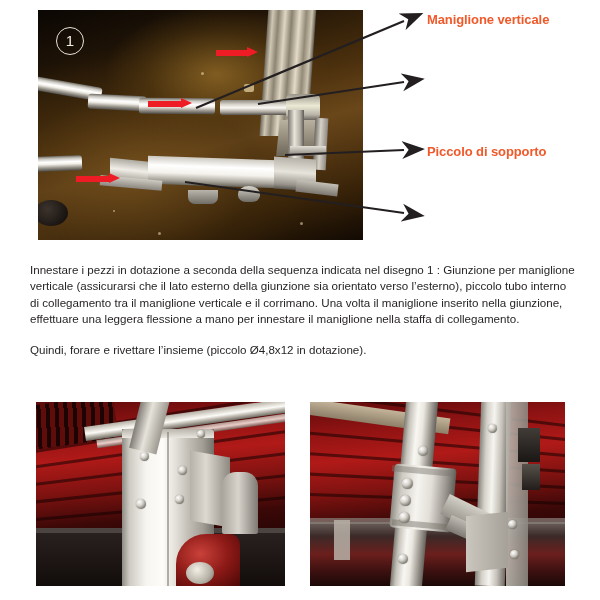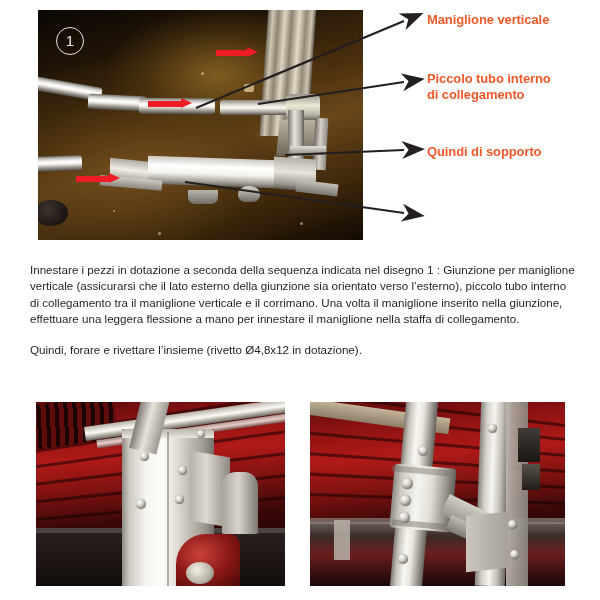--- a/index.html
+++ b/index.html
@@ -180,27 +180,25 @@
         <path d="M0,0.2 L11,4.5 L0,8.8 L3.2,4.5 Z" fill="#231f20"></path>
       </marker>
     </defs>
     <path d="M196,108 L404,21" stroke="#231f20" stroke-width="2.1" fill="none" marker-end="url(#ah)"></path>
     <path d="M258,104 L404,82" stroke="#231f20" stroke-width="2.1" fill="none" marker-end="url(#ah)"></path>
     <path d="M285,155 L404,150" stroke="#231f20" stroke-width="2.1" fill="none" marker-end="url(#ah)"></path>
     <path d="M185,182 L404,213" stroke="#231f20" stroke-width="2.1" fill="none" marker-end="url(#ah)"></path>
   </svg>
 
   <div class="label" style="left:427px;top:12px;">Maniglione verticale</div>
-  <div class="label" style="left:427px;top:71px;">Piccolo tubo interno
-di collegamento</div>
-  <div class="label" style="left:427px;top:144px;">Quindi di sopporto</div>
+  <div class="label" style="left:427px;top:144px;">Piccolo di sopporto</div>
 
   <div class="body-text">
     <p>Innestare i pezzi in dotazione a seconda della sequenza indicata nel disegno 1 : Giunzione per maniglione verticale (assicurarsi che il lato esterno della giunzione sia orientato verso l’esterno), piccolo tubo interno di collegamento tra il maniglione verticale e il corrimano. Una volta il maniglione inserito nella giunzione, effettuare una leggera flessione a mano per innestare il maniglione nella staffa di collegamento.</p>
-    <p>Quindi, forare e rivettare l’insieme (rivetto Ø4,8x12 in dotazione).</p>
+    <p>Quindi, forare e rivettare l’insieme (piccolo Ø4,8x12 in dotazione).</p>
   </div>
 
   <div class="ph ph-left">
     <div class="ceiling"></div>
     <div class="slat" style="top:10px;transform:rotate(-9deg);"></div>
     <div class="slat" style="top:26px;transform:rotate(-9deg);"></div>
     <div class="slat" style="top:44px;transform:rotate(-8deg);"></div>
     <div class="slat" style="top:64px;transform:rotate(-7deg);"></div>
     <div class="slat" style="top:84px;transform:rotate(-6deg);"></div>
     <div class="slat" style="top:104px;transform:rotate(-5deg);"></div>

